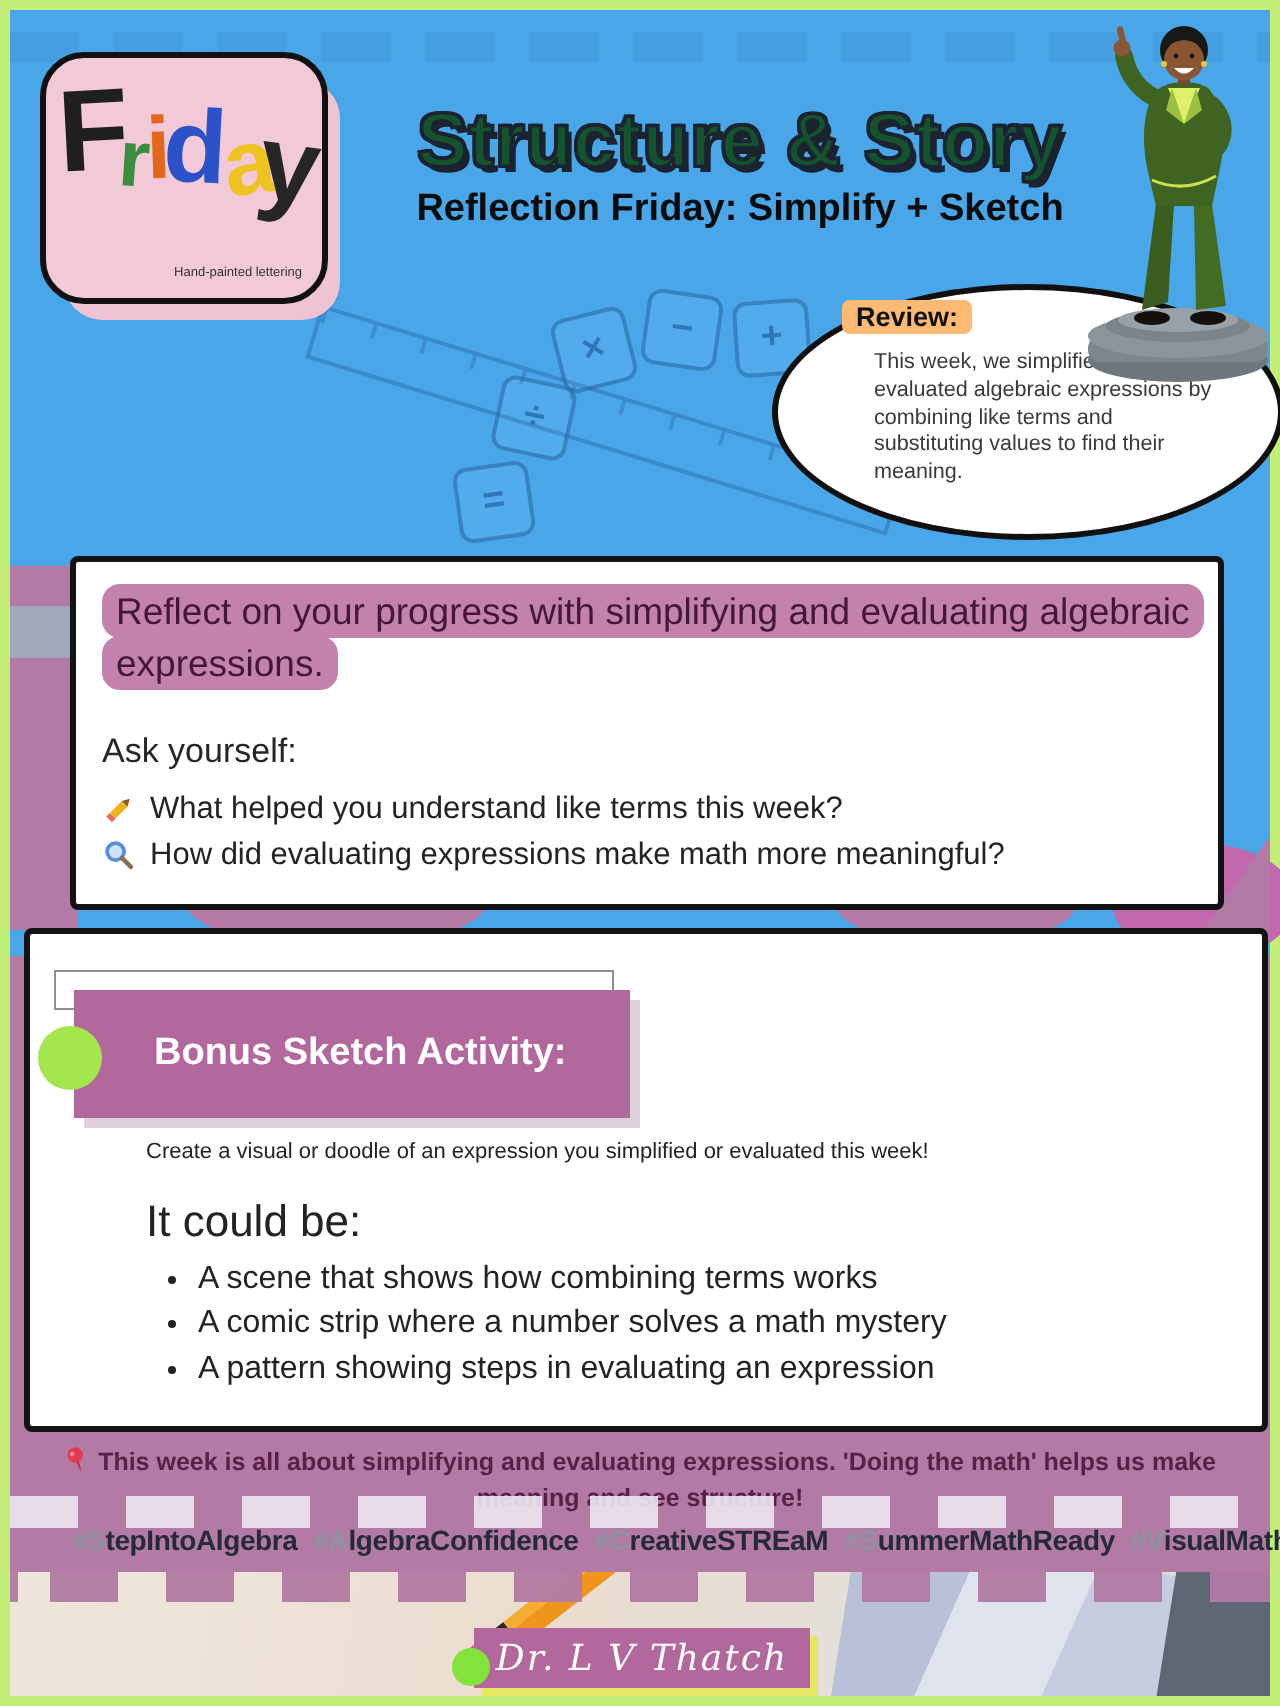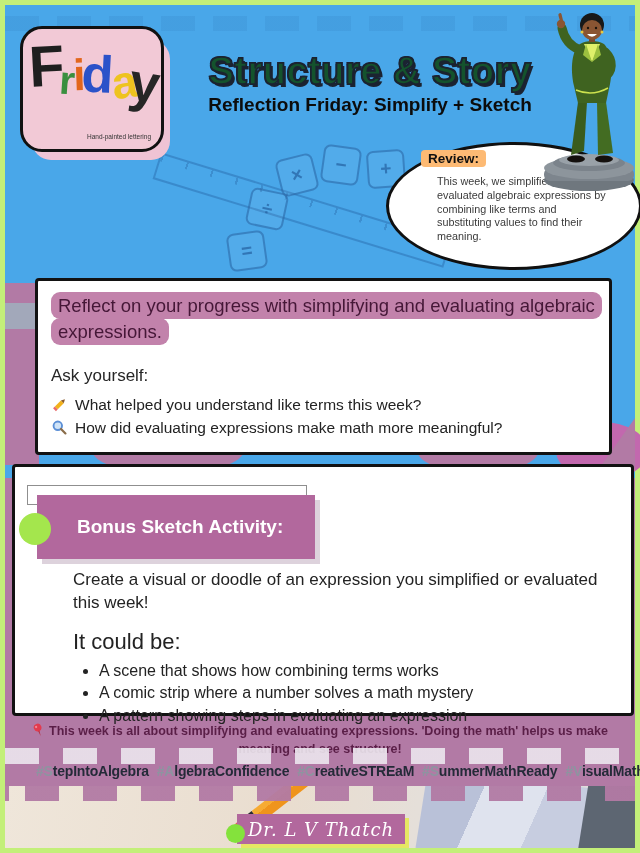--- a/index.html
+++ b/index.html
@@ -74,21 +74,21 @@
 
   .card2{left:12px;top:464px;width:616px;height:246px;}
   .tab-outline{position:absolute;left:12px;top:18px;width:278px;height:18px;border:1.5px solid #8f8f8f;
     background:#fff;}
   .bonus-head{position:absolute;left:22px;top:28px;width:278px;height:64px;background:#b2689d;
     box-shadow:5px 5px 0 #ddd2dc;display:flex;align-items:center;}
   .bonus-head-label{margin-left:40px;color:#fff;font-weight:800;font-size:19px;}
   .green-dot-big{position:absolute;left:4px;top:46px;width:32px;height:32px;border-radius:50%;
     background:#a4e64d;}
   .bonus-body{position:absolute;left:58px;top:102px;right:26px;color:#232323;}
-  .bonus-intro{font-size:17px;line-height:1.35;}
+  .bonus-intro{font-size:11px;line-height:1.35;}
   .could{margin-top:14px;font-size:22px;}
   .blist{margin:5px 0 0 0;padding-left:26px;}
   .blist li{font-size:16px;line-height:1.4;}
 
   
   .note-banner{left:5px;right:5px;top:710px;height:54px;background:#b27aa5;display:flex;
     align-items:flex-start;justify-content:center;z-index:2;}
   .note-text{margin-top:12px;max-width:578px;text-align:center;font-size:12.5px;color:#5a1e47;
     font-weight:600;line-height:1.45;}
   .checker-top{left:5px;right:5px;top:748px;height:16px;z-index:3;

